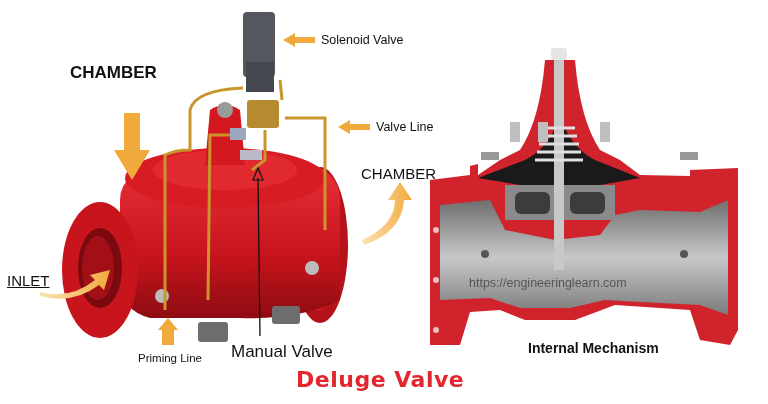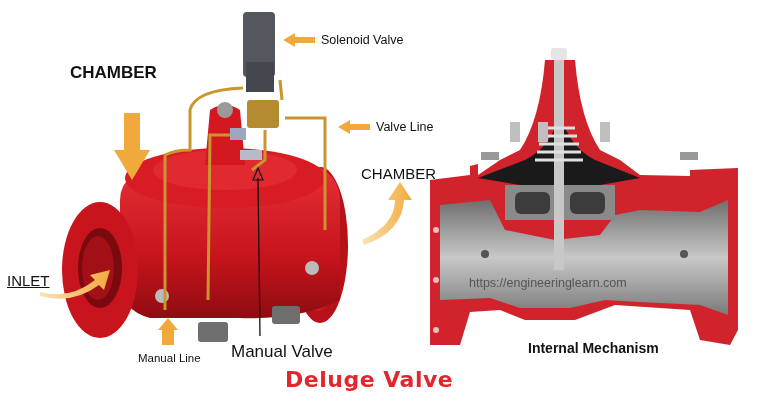--- a/index.html
+++ b/index.html
@@ -1,20 +1,20 @@
 <!DOCTYPE html>
 <html><head>
 <meta charset="utf-8">
 <style>
   html, body { margin:0; padding:0; background:#ffffff; }
   body { width:768px; height:404px; position:relative; overflow:hidden; font-family:"Liberation Sans", sans-serif; }
   .lbl { position:absolute; color:#111; white-space:nowrap; }
   .sm { font-size:12.5px;text-align:right; }
   .big { font-size:17px; font-weight:bold; line-height:22px; text-align:center; }
-  .title { position:absolute; left:285px; top:367px; font-size:22px; font-weight:bold; color:#e3262e; letter-spacing:0.5px; font-family:"DejaVu Sans", sans-serif;text-align:right; }
+  .title { position:absolute; left:296px; top:367px; font-size:22px; font-weight:bold; color:#e3262e; letter-spacing:0.5px; font-family:"DejaVu Sans", sans-serif;text-align:right; }
   .wm { position:absolute; left:453px; top:276px; font-size:12.5px; color:#555;margin-left:16px; }
   svg { position:absolute; left:0; top:0; }
 </style>
 </head>
 <body>
 
 <svg width="768" height="404" viewBox="0 0 768 404">
   <defs>
     <linearGradient id="redg" x1="0" y1="0" x2="0" y2="1">
       <stop offset="0" stop-color="#e8323a"></stop>
@@ -126,18 +126,18 @@
   <path d="M362 240 Q395 225 395 200 L388 200 L400 182 L412 200 L404 200 Q402 232 364 245 Z" fill="url(#arrowg)"></path>
 </svg>
 
 <div class="lbl sm" style="left:321px; top:33px;">Solenoid Valve</div>
 <div class="lbl big" style="left:70px; top:62px;">
   <div>CHAMBER</div>
 </div>
 <div class="lbl sm" style="left:376px; top:120px;">Valve Line</div>
 <div class="lbl" style="left:361px; top:165px; font-size:15px;">CHAMBER</div>
 <div class="lbl" style="left:7px; top:272px; font-size:15px;text-decoration:underline;">INLET</div>
-<div class="lbl sm" style="left:138px; top:352px; font-size:11.5px;">Manual Line</div>
+<div class="lbl sm" style="left:138px; top:352px; font-size:11.5px;">Priming Line</div>
 <div class="lbl sm" style="left:231px; top:342px; font-size:17px;">Manual Valve</div>
 <div class="lbl" style="left:528px; top:340px; font-size:14px;font-weight:bold;">Internal Mechanism</div>
 <div class="wm">https://engineeringlearn.com</div>
 
 <div class="title">Deluge Valve</div>
 
 </body></html>

